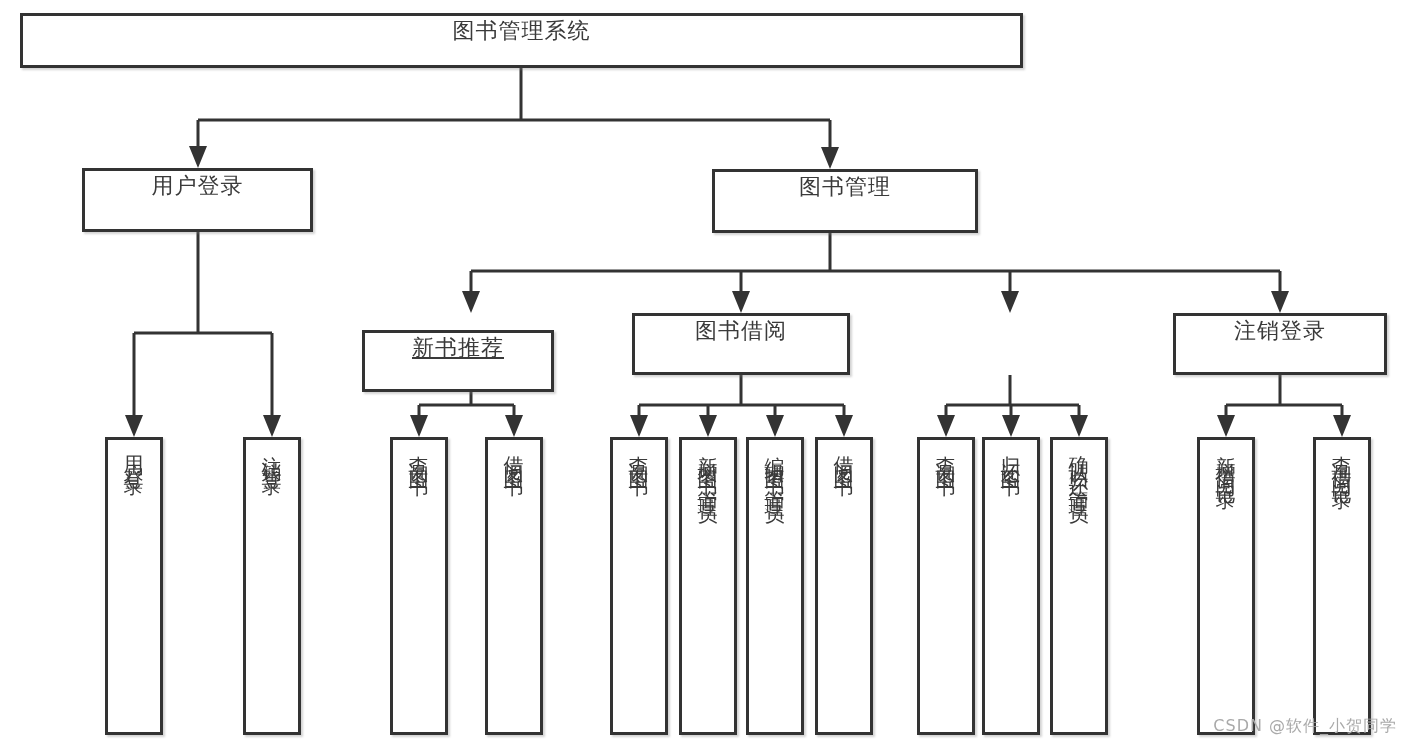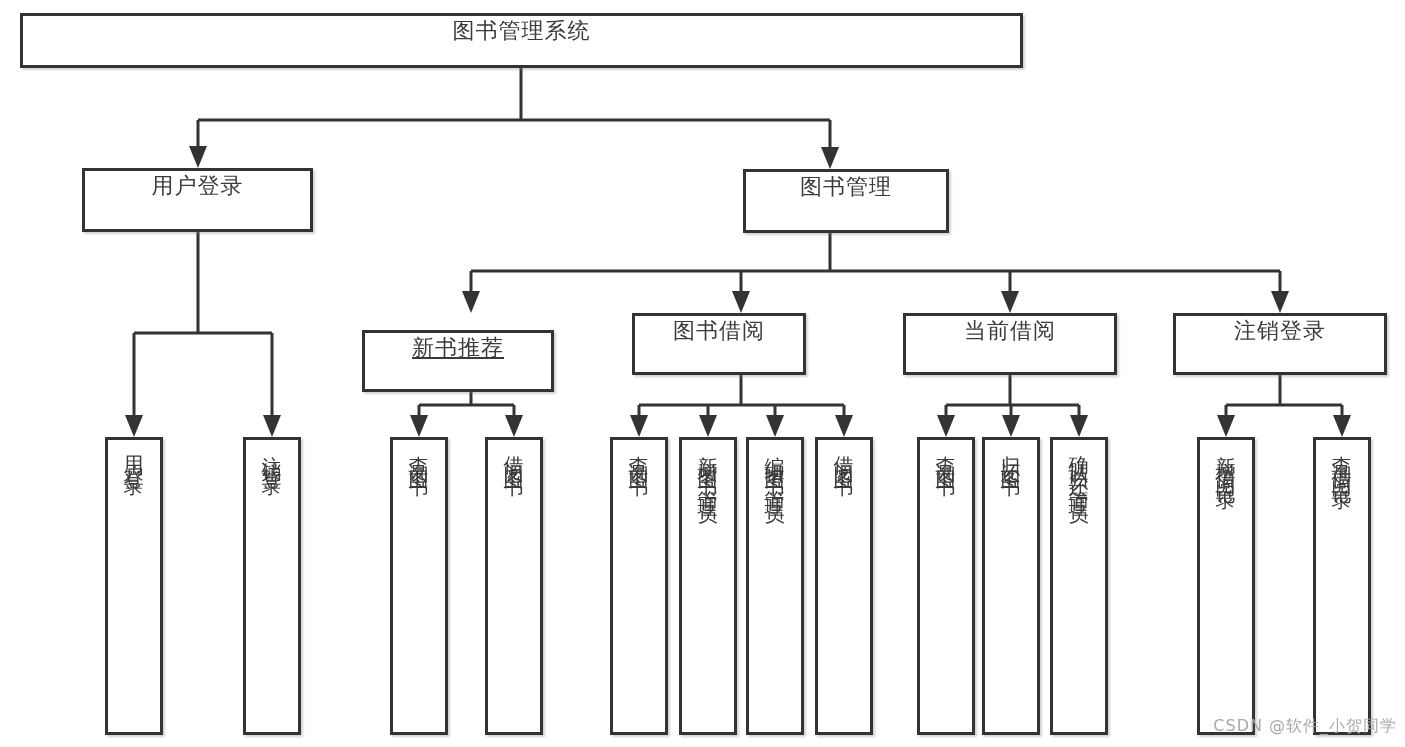--- a/index.html
+++ b/index.html
@@ -28,23 +28,23 @@
   .box.v span {
     writing-mode: vertical-rl;
     text-orientation: upright;
     font-size: 20px;
     letter-spacing: 7px;
     line-height: 1;
   }
   
   .n-root { left: 20px;   top: 13px;  width: 1003px; height: 55px; }
   .n-l2a  { left: 82px;   top: 168px; width: 231px;  height: 64px; }
-  .n-l2b  { left: 712px;  top: 169px; width: 206px;  height: 64px; margin-left: 31px; }
+  .n-l2b  { left: 712px;  top: 169px; width: 266px;  height: 64px; }
   .n-l3a  { left: 362px;  top: 330px; width: 192px;  height: 62px; text-decoration: underline; }
-  .n-l3b  { left: 632px;  top: 313px; width: 174px;  height: 62px; }
+  .n-l3b  { left: 632px;  top: 313px; width: 218px;  height: 62px; }
   .n-l3c  { left: 903px;  top: 313px; width: 214px;  height: 62px; }
   .n-l3d  { left: 1173px; top: 313px; width: 214px;  height: 62px; }
   
   .leaf { top: 437px; width: 58px; height: 298px; }
   .g1a { left: 105px; }  .g1b { left: 243px; }
   .g2a { left: 390px; }  .g2b { left: 485px; }
   .g3a { left: 610px; }  .g3b { left: 679px; }  .g3c { left: 746px; }  .g3d { left: 815px; }
   .g4a { left: 917px; }  .g4b { left: 982px; }  .g4c { left: 1050px; }
   .g5a { left: 1197px; } .g5b { left: 1313px; }
   .watermark {
@@ -92,23 +92,20 @@
   <div class="box h n-l2b">
     <span>图书管理</span>
   </div>
 
   <div class="box h n-l3a">
     <span>新书推荐</span>
   </div>
   <div class="box h n-l3b">
     <span>图书借阅</span>
   </div>
-  <div class="box h n-l3c">
-    <span>当前借阅</span>
-  </div>
   <div class="box h n-l3d">
     <span>注销登录</span>
   </div>
 
   <div class="box v leaf g1a">
     <span>用户登录</span>
   </div>
   <div class="box v leaf g1b">
     <span>注销登录</span>
   </div>

